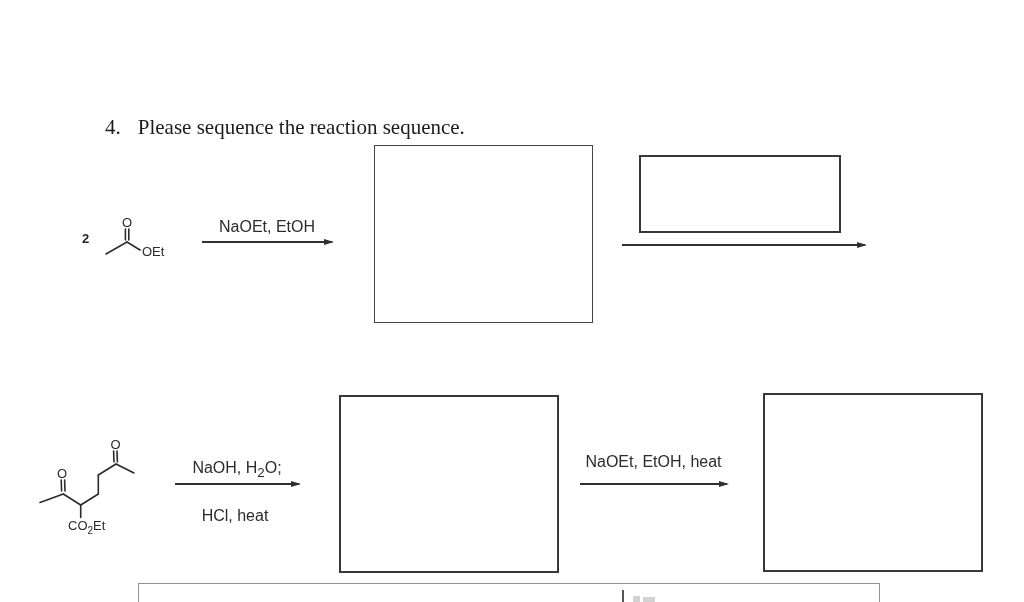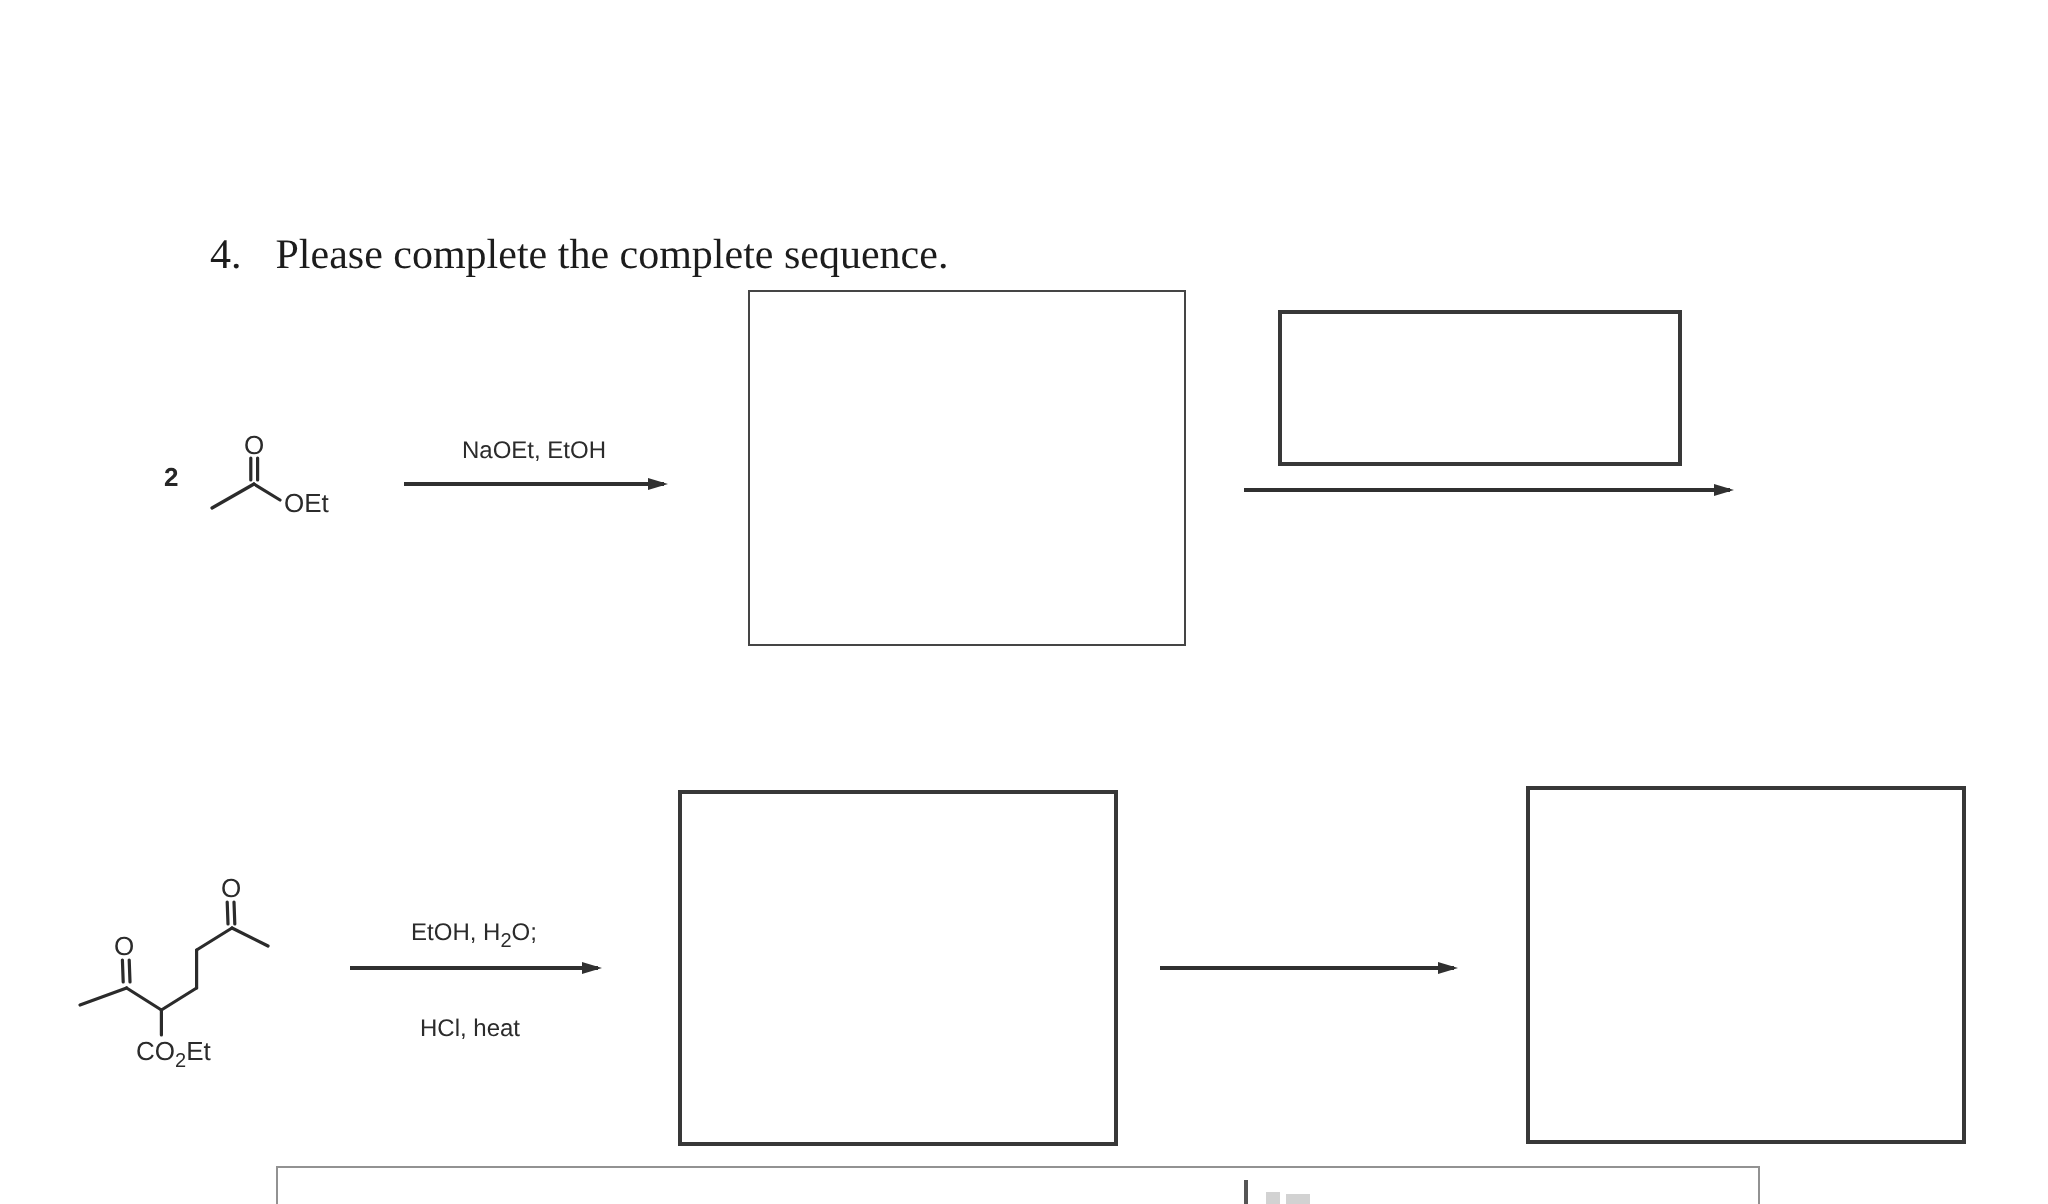--- a/index.html
+++ b/index.html
@@ -7,21 +7,21 @@
     position:relative; width:1024px; height:602px;
     background:#ffffff; overflow:hidden;
     font-family:"Liberation Sans", sans-serif; color:#2b2b2b;
   }
   .title {
     position:absolute; left:105px; top:115px;
     font-family:"Liberation Serif", serif; font-size:21px; color:#1c1c1c;
     display:flex; white-space:nowrap;
   }
   .title .num { margin-right:17px; }
-  .chemtext { position:absolute; font-size:12px; color:#2b2b2b; text-align:center; white-space:nowrap; }
+  .chemtext { position:absolute; font-size:16px; color:#2b2b2b; text-align:center; white-space:nowrap; }
   .coef { position:absolute; font-size:13px; font-weight:bold; color:#262626; }
   .arrow { position:absolute; height:1.5px; background:#303030; }
   .arrow::after {
     content:""; position:absolute; right:-2px; top:50%; transform:translateY(-50%);
     width:0; height:0;
     border-left:10px solid #303030; border-top:3.5px solid transparent; border-bottom:3.5px solid transparent;
   }
   .ansbox { position:absolute; background:#ffffff; border:2px solid #383838; box-sizing:border-box; }
   .ansbox.thin { border-width:1.5px; border-color:#454545; }
   .ansbox.partial { border:1.5px solid #929292; }
@@ -31,21 +31,21 @@
   .clipmark-line { position:absolute; background:#555555; }
   .clipmark-faint { position:absolute; background:#d2d2d2; }
 </style>
 </head>
 <body>
 
 <div id="page">
 
   <div class="title">
     <span class="num">4.</span>
-    <span>Please complete the complete sequence.</span>
+    <span>Please sequence the reaction sequence.</span>
   </div>
 
   <span class="coef" style="left:82px; top:231px;">2</span>
 
   <svg style="left:95px; top:205px;" width="85" height="62" viewBox="0 0 85 62">
     <g>
       <line x1="11" y1="49" x2="32" y2="37"></line>
       <line x1="32" y1="37" x2="45" y2="45"></line>
       <line x1="30.4" y1="24" x2="30.4" y2="35" stroke-width="1.4"></line>
       <line x1="33.8" y1="24" x2="33.8" y2="35" stroke-width="1.4"></line>
@@ -76,27 +76,28 @@
       <line x1="34.6" y1="50" x2="35" y2="61" stroke-width="1.4"></line>
       <line x1="83.6" y1="21" x2="84" y2="32" stroke-width="1.4"></line>
       <line x1="87" y1="21" x2="87.4" y2="32" stroke-width="1.4"></line>
     </g>
     <text x="32" y="47.5" text-anchor="middle">O</text>
     <text x="85.5" y="18.5" text-anchor="middle">O</text>
     <text x="38" y="100"><tspan>CO</tspan><tspan dy="3.5" font-size="10">2</tspan><tspan dy="-3.5" font-size="13">Et</tspan></text>
   </svg>
 
   <div class="chemtext" style="left:175px; top:459px; width:124px;">
-    <span>EtOH, H</span><sub>2</sub><span>O;</span>
+    <span>NaOH, H</span><sub>2</sub><span>O;</span>
   </div>
   <div class="arrow" style="left:175px; top:483px; width:124px;"></div>
   <div class="chemtext" style="left:175px; top:507px; width:120px;">HCl, heat</div>
 
   <div class="ansbox" style="left:339px; top:395px; width:220px; height:178px;"></div>
 
+  <div class="chemtext" style="left:566px; top:453px; width:175px;">NaOEt, EtOH, heat</div>
   <div class="arrow" style="left:580px; top:483px; width:147px;"></div>
 
   <div class="ansbox" style="left:763px; top:393px; width:220px; height:179px;"></div>
 
   <div class="ansbox partial" style="left:138px; top:583px; width:742px; height:40px;"></div>
   <div class="clipmark-line" style="left:622px; top:590px; width:2px; height:12px;"></div>
   <div class="clipmark-faint" style="left:633px; top:596px; width:7px; height:6px;"></div>
   <div class="clipmark-faint" style="left:643px; top:597px; width:12px; height:5px;"></div>
 
 </div>

